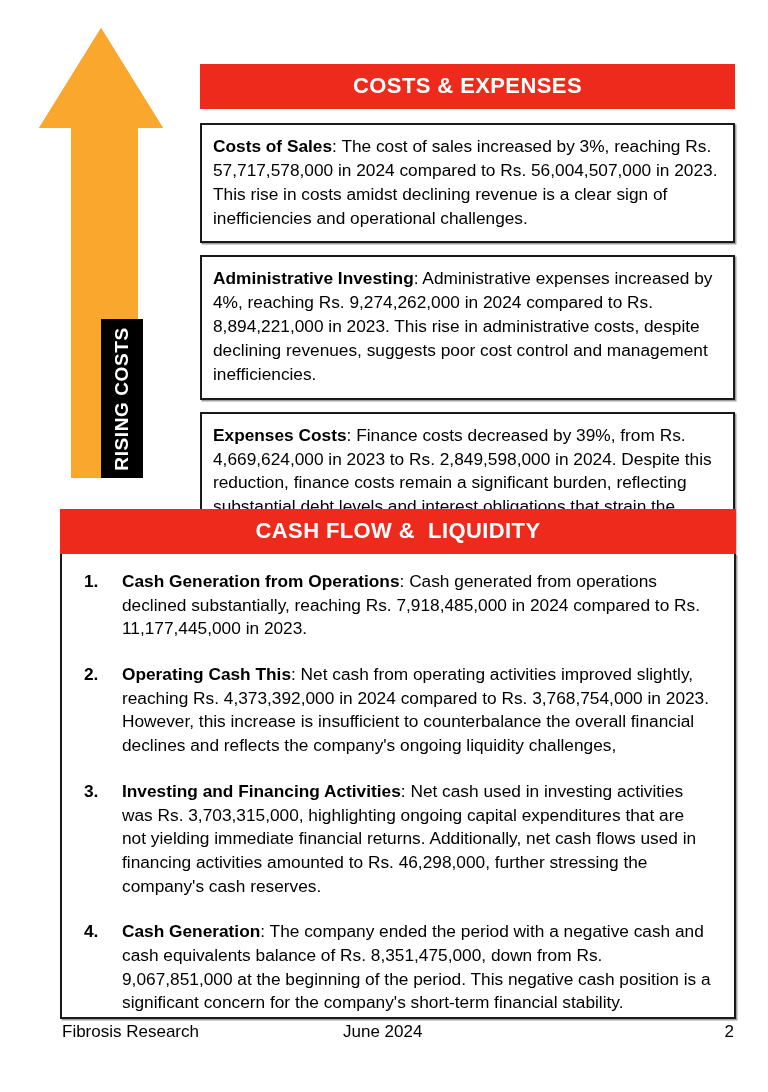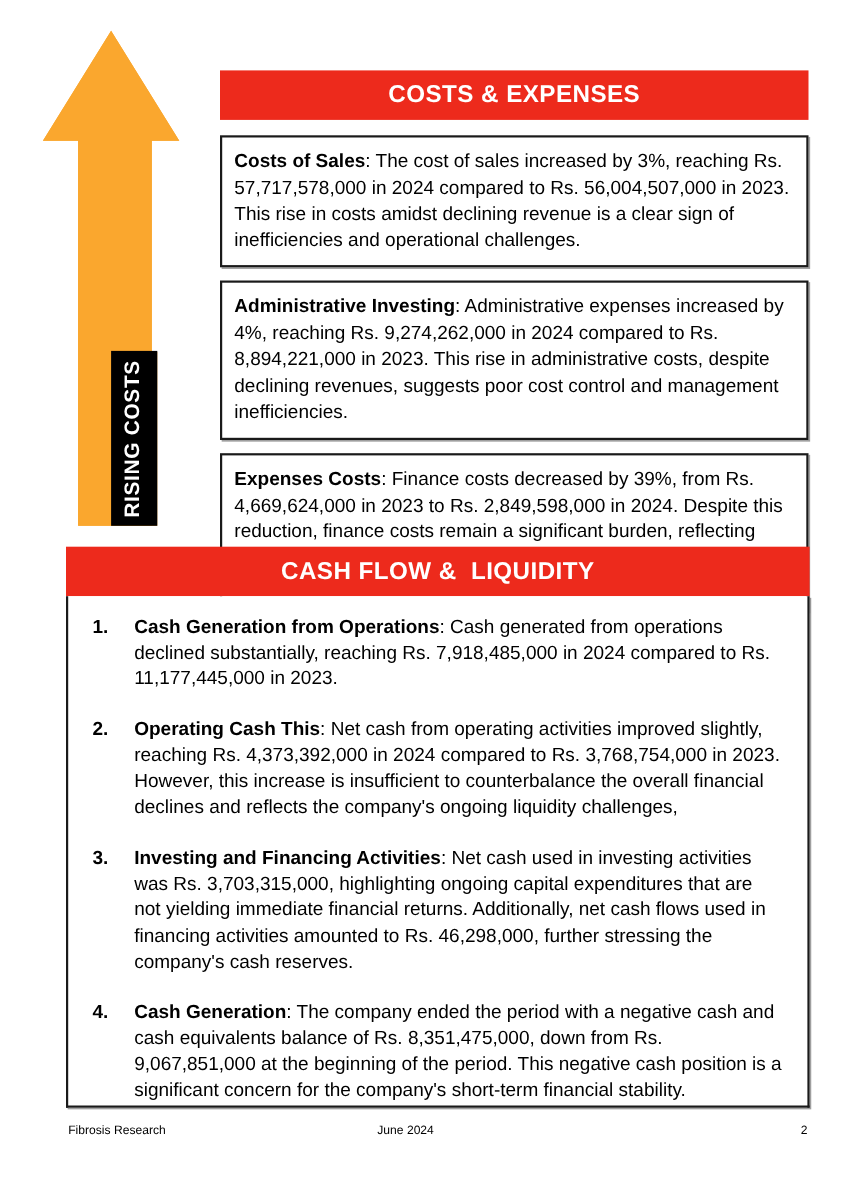--- a/index.html
+++ b/index.html
@@ -107,20 +107,21 @@
   }
   .cash-band {
     background: #ED2A1C;
     color: #ffffff;
     font-weight: bold;
     font-size: 22px;
     letter-spacing: 0.4px;
     text-align: center;
     padding: 9px 0 10px 0;
     white-space: pre;
+    margin-top: 12px;
   }
   .cash-body {
     border: 2px solid #1a1a1a;
     border-top: none;
     background: #ffffff;
     box-sizing: border-box;
     padding: 16px 22px 20px 16px;
     box-shadow: 1.5px 1.5px 0 rgba(80,80,80,0.55);
     height: 465px;
   }
@@ -148,21 +149,21 @@
   }
   ol.cash-list li b { font-weight: bold; }
 
   
   .footer {
     position: absolute;
     left: 60px;
     top: 1022px;
     width: 676px;
     height: 24px;
-    font-size: 11px;
+    font-size: 17px;
     color: #000000;
   }
   .footer-left   { position: absolute; left: 2px;   top: 0; }
   .footer-center { position: absolute; left: 283px; top: 0; }
   .footer-right  { position: absolute; right: 2px;  top: 0; }
 </style>
 </head>
 <body>
 
 <div class="page">

